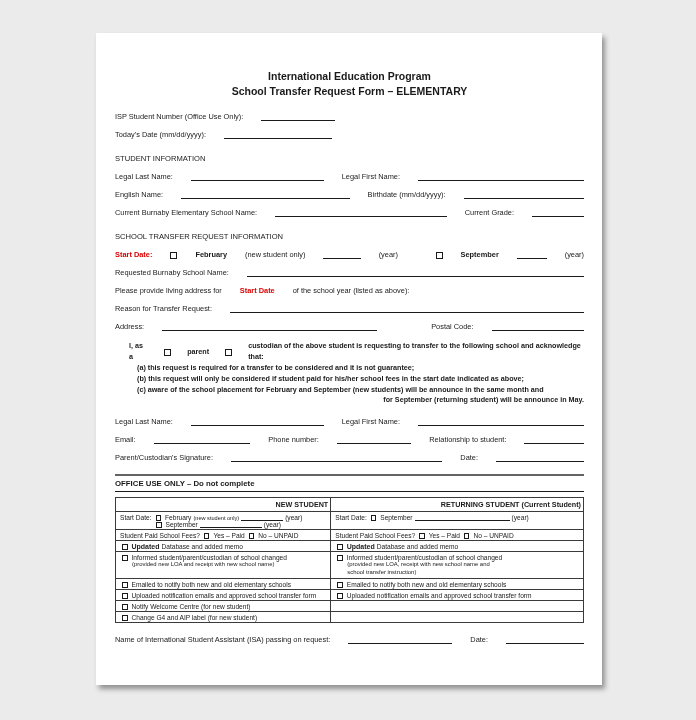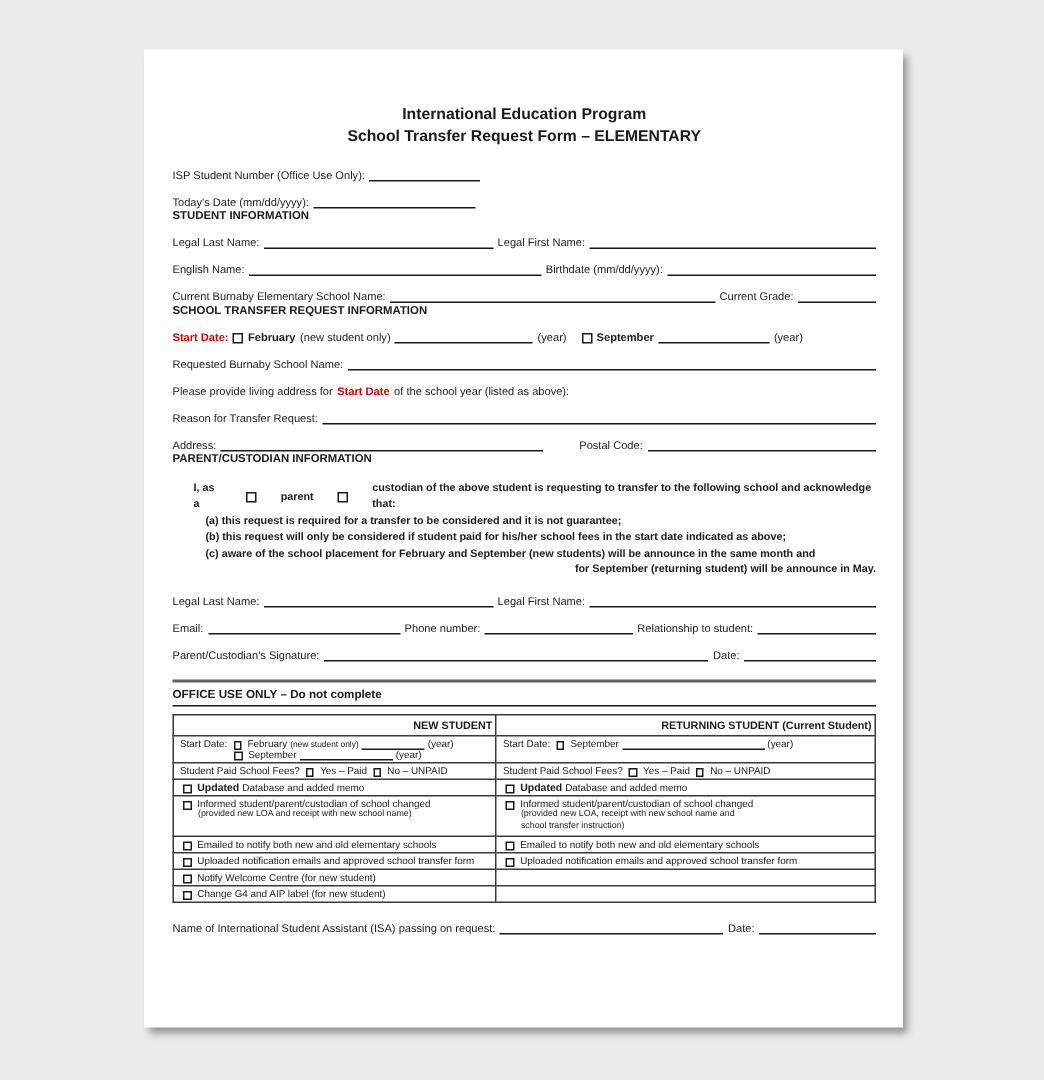--- a/index.html
+++ b/index.html
@@ -3,24 +3,24 @@
 <meta charset="utf-8">
 <style>
   * { margin:0; padding:0; box-sizing:border-box; }
   html,body { width:696px; height:720px; background:#ebebeb; font-family:"Liberation Sans", sans-serif; color:#1a1a1a; }
   .page {
     position:absolute; left:96px; top:33px; width:506px; height:652px;
     background:#ffffff; box-shadow:3px 4px 5px rgba(0,0,0,0.38);
     padding:36px 18px 10px 19px; overflow:hidden;
   }
   .title { text-align:center; font-weight:bold; font-size:10.5px; line-height:1.45; }
-  .row { display:flex; align-items:flex-end; gap:3px; font-size:7.4px; margin-top:9px; white-space:nowrap; }
+  .row { display:flex; align-items:flex-end; gap:18px; font-size:7.4px; margin-top:9px; white-space:nowrap; }
   .bl { border-bottom:1px solid #1a1a1a; height:9px; display:inline-block; }
   .grow { flex:1 1 auto; }
-  .sec-h { font-weight:bold; font-size:7.6px; }
+  .sec-h { font-weight:normal; font-size:7.6px; margin-top:15px; }
   .b { font-weight:bold; }
   .sm { font-size:6.6px; }
   .red { color:var(--accent-red); font-weight:bold; }
   .cb { width:7px; height:7px; border:1px solid #1a1a1a; display:inline-block; flex:none; background:#fff; vertical-align:-1px; }
   .cb-s { width:5.5px; height:5.5px; border:1px solid #1a1a1a; display:inline-block; flex:none; background:#fff; vertical-align:-1px; margin:0 2px; }
   .intro { font-size:7.2px; font-weight:bold; margin-top:10px; line-height:1.5; }
   .intro .l1 { margin-left:14px; display:flex; align-items:center; gap:16px; }
   .intro .li { margin-left:22px; }
   .intro .lc { text-align:right; }
   .submit-line { display:flex; align-items:center; justify-content:center; gap:3px; margin-top:10px; font-size:7.6px; font-weight:bold; }
@@ -108,21 +108,20 @@
     <span class="bl grow"></span>
   </div>
   <div class="row">
     <span>Address:</span>
     <span class="bl" style="width:215px;"></span>
     <span style="width:18px;"></span>
     <span>Postal Code:</span>
     <span class="bl grow"></span>
   </div>
 
-  <div class="sec-h">PARENT/CUSTODIAN INFORMATION</div>
   <div class="intro">
     <div class="l1">
       <span>I, as a</span>
       <span class="cb"></span>
       <span>parent</span>
       <span class="cb"></span>
       <span>custodian of the above student is requesting to transfer to the following school and acknowledge that:</span>
     </div>
     <div class="li">(a) this request is required for a transfer to be considered and it is not guarantee;</div>
     <div class="li">(b) this request will only be considered if student paid for his/her school fees in the start date indicated as above;</div>

